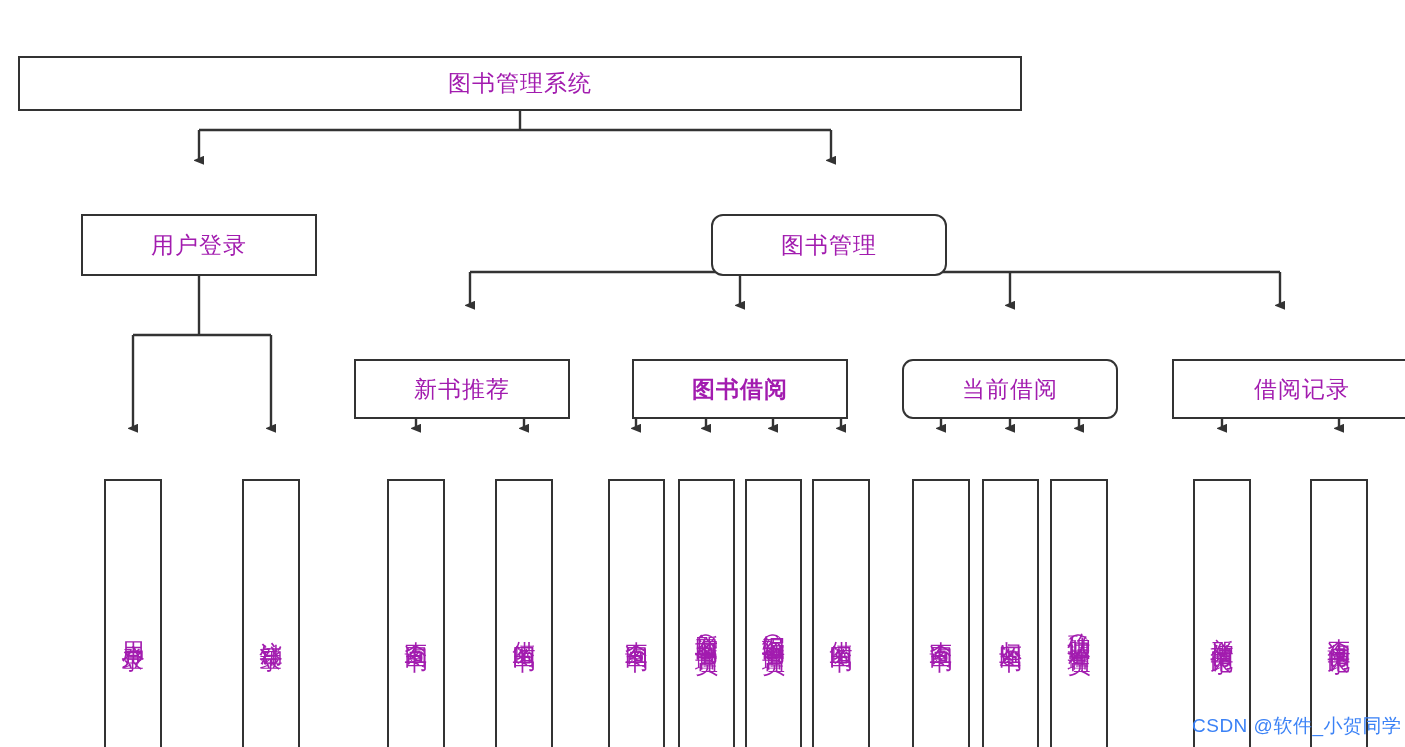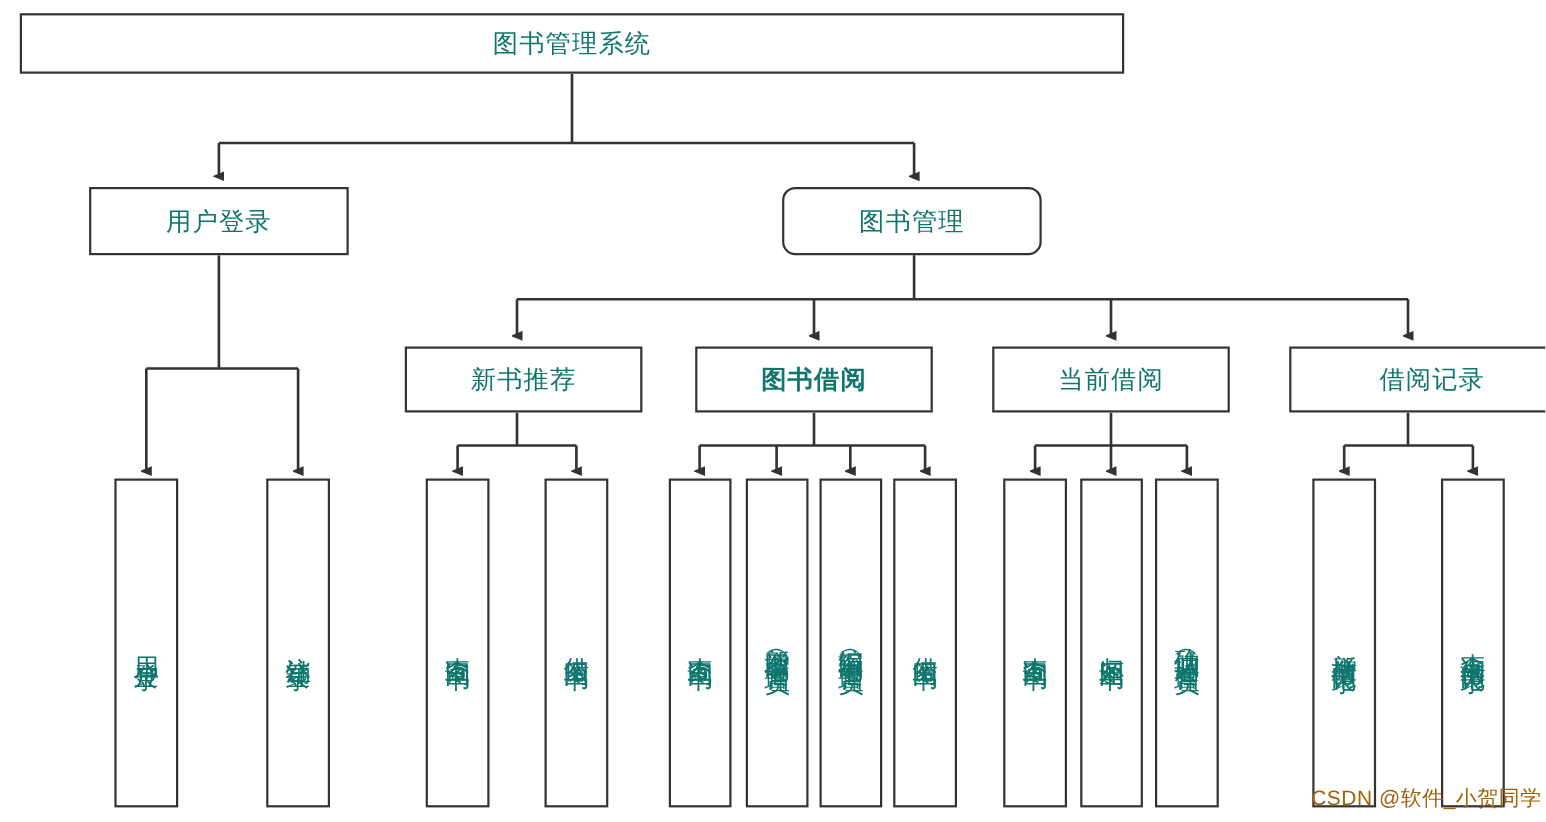--- a/index.html
+++ b/index.html
@@ -26,42 +26,43 @@
     pointer-events: none;
   }
   .node {
     position: absolute;
     box-sizing: border-box;
     border: 2px solid #333333;
     background: #ffffff;
     display: flex;
     align-items: center;
     justify-content: center;
-    color: #0f766e;
+    color: #a21caf;
+    margin-top: 44px;
   }
   .node.h {
     font-size: 23px;
     letter-spacing: 1px;
   }
   .node.v {
     writing-mode: vertical-rl;
     text-orientation: upright;
     font-size: 23px;
     letter-spacing: 3px;
     line-height: 1;
     padding: 6px 0;
   }
   .node.v .vtext {
     writing-mode: vertical-rl;
     text-orientation: upright;
     white-space: nowrap;
   }
   .watermark {
     position: absolute;
-    color: #a16207;
+    color: #3b82f6;
     font-size: 19px;
     letter-spacing: 0.5px;
     white-space: nowrap;
     user-select: none;
   }
 </style>
 </head>
 <body>
 
 <div id="canvas">
@@ -120,27 +121,27 @@
     <span>图书管理系统</span>
   </div>
 
   <div class="node h" style="left:81px; top:170px; width:236px; height:62px;">
     <span>用户登录</span>
   </div>
   <div class="node h" style="left:711px; top:170px; width:236px; height:62px;border-radius:12px;">
     <span>图书管理</span>
   </div>
 
-  <div class="node h" style="left:368px; top:315px; width:216px; height:60px;">
+  <div class="node h" style="left:354px; top:315px; width:216px; height:60px;">
     <span>新书推荐</span>
   </div>
   <div class="node h" style="left:632px; top:315px; width:216px; height:60px;font-weight:bold;">
     <span>图书借阅</span>
   </div>
-  <div class="node h" style="left:902px; top:315px; width:216px; height:60px;">
+  <div class="node h" style="left:902px; top:315px; width:216px; height:60px;border-radius:11px;">
     <span>当前借阅</span>
   </div>
   <div class="node h" style="left:1172px; top:315px; width:260px; height:60px;font-family:Liberation Mono, monospace;">
     <span>借阅记录</span>
   </div>
 
   <div class="node v" style="left:104px; top:435px; width:58px; height:299px;">
     <span class="vtext">用户登录</span>
   </div>
   <div class="node v" style="left:242px; top:435px; width:58px; height:299px;">

